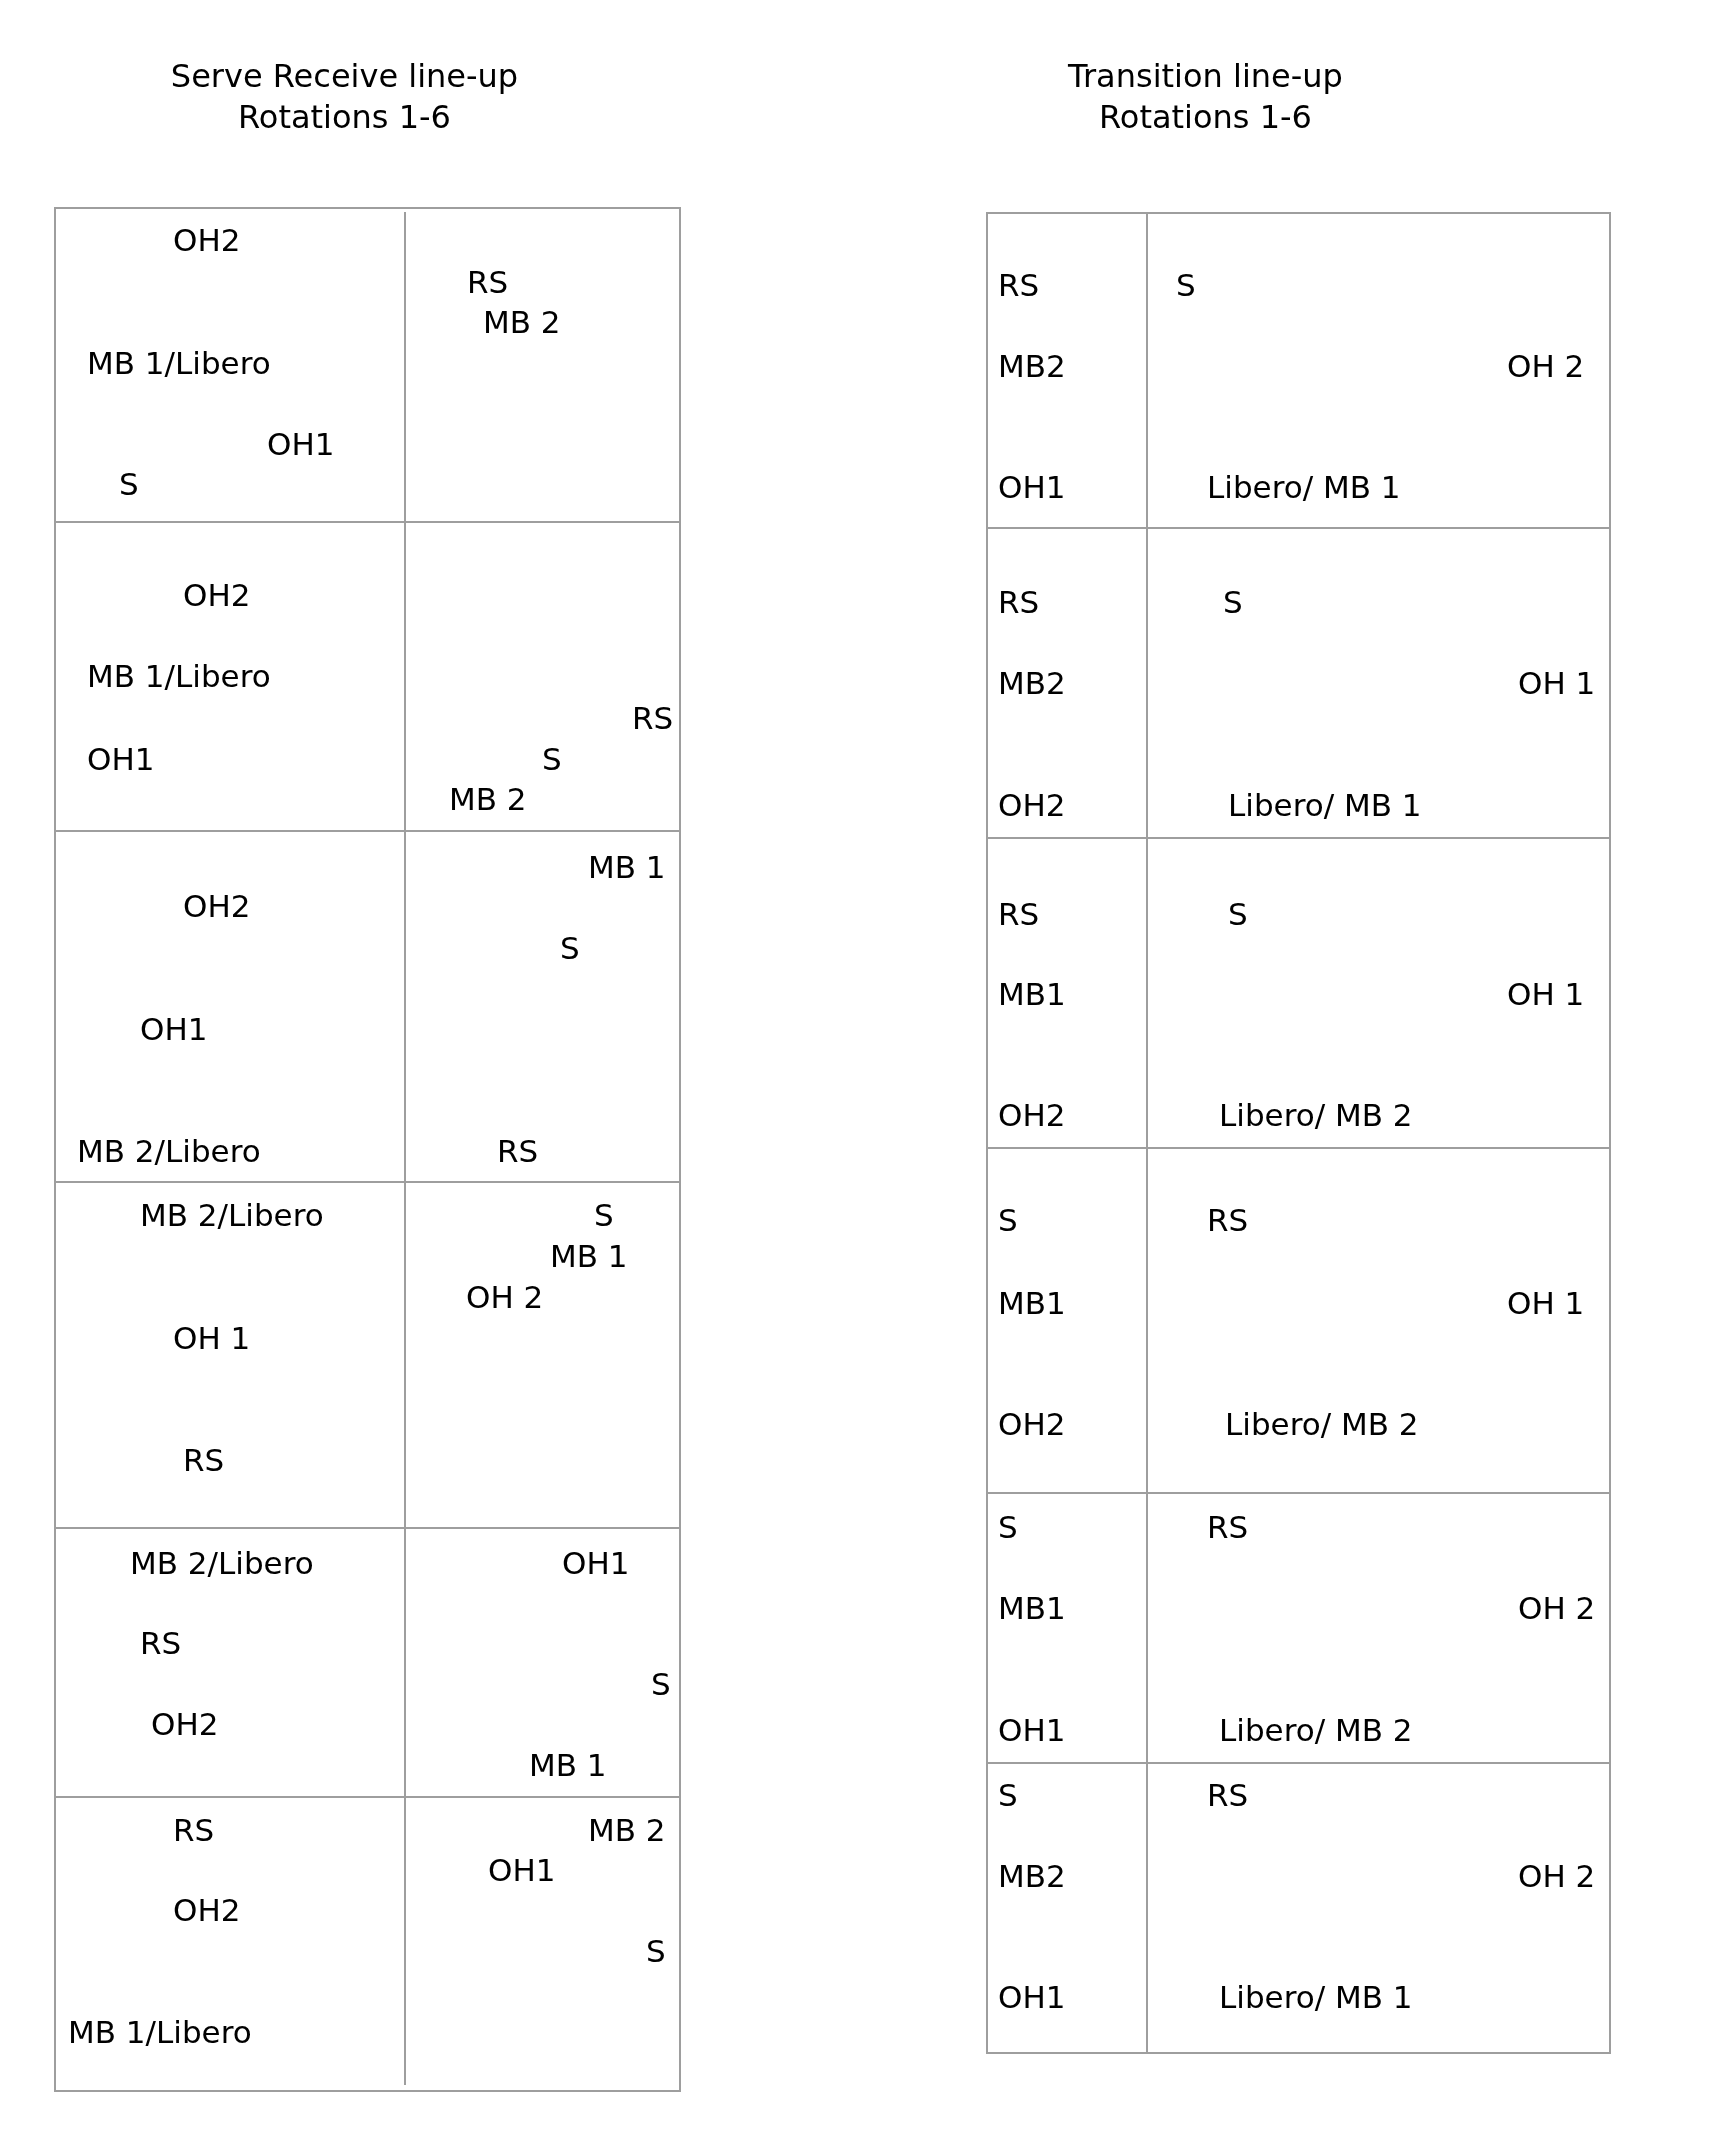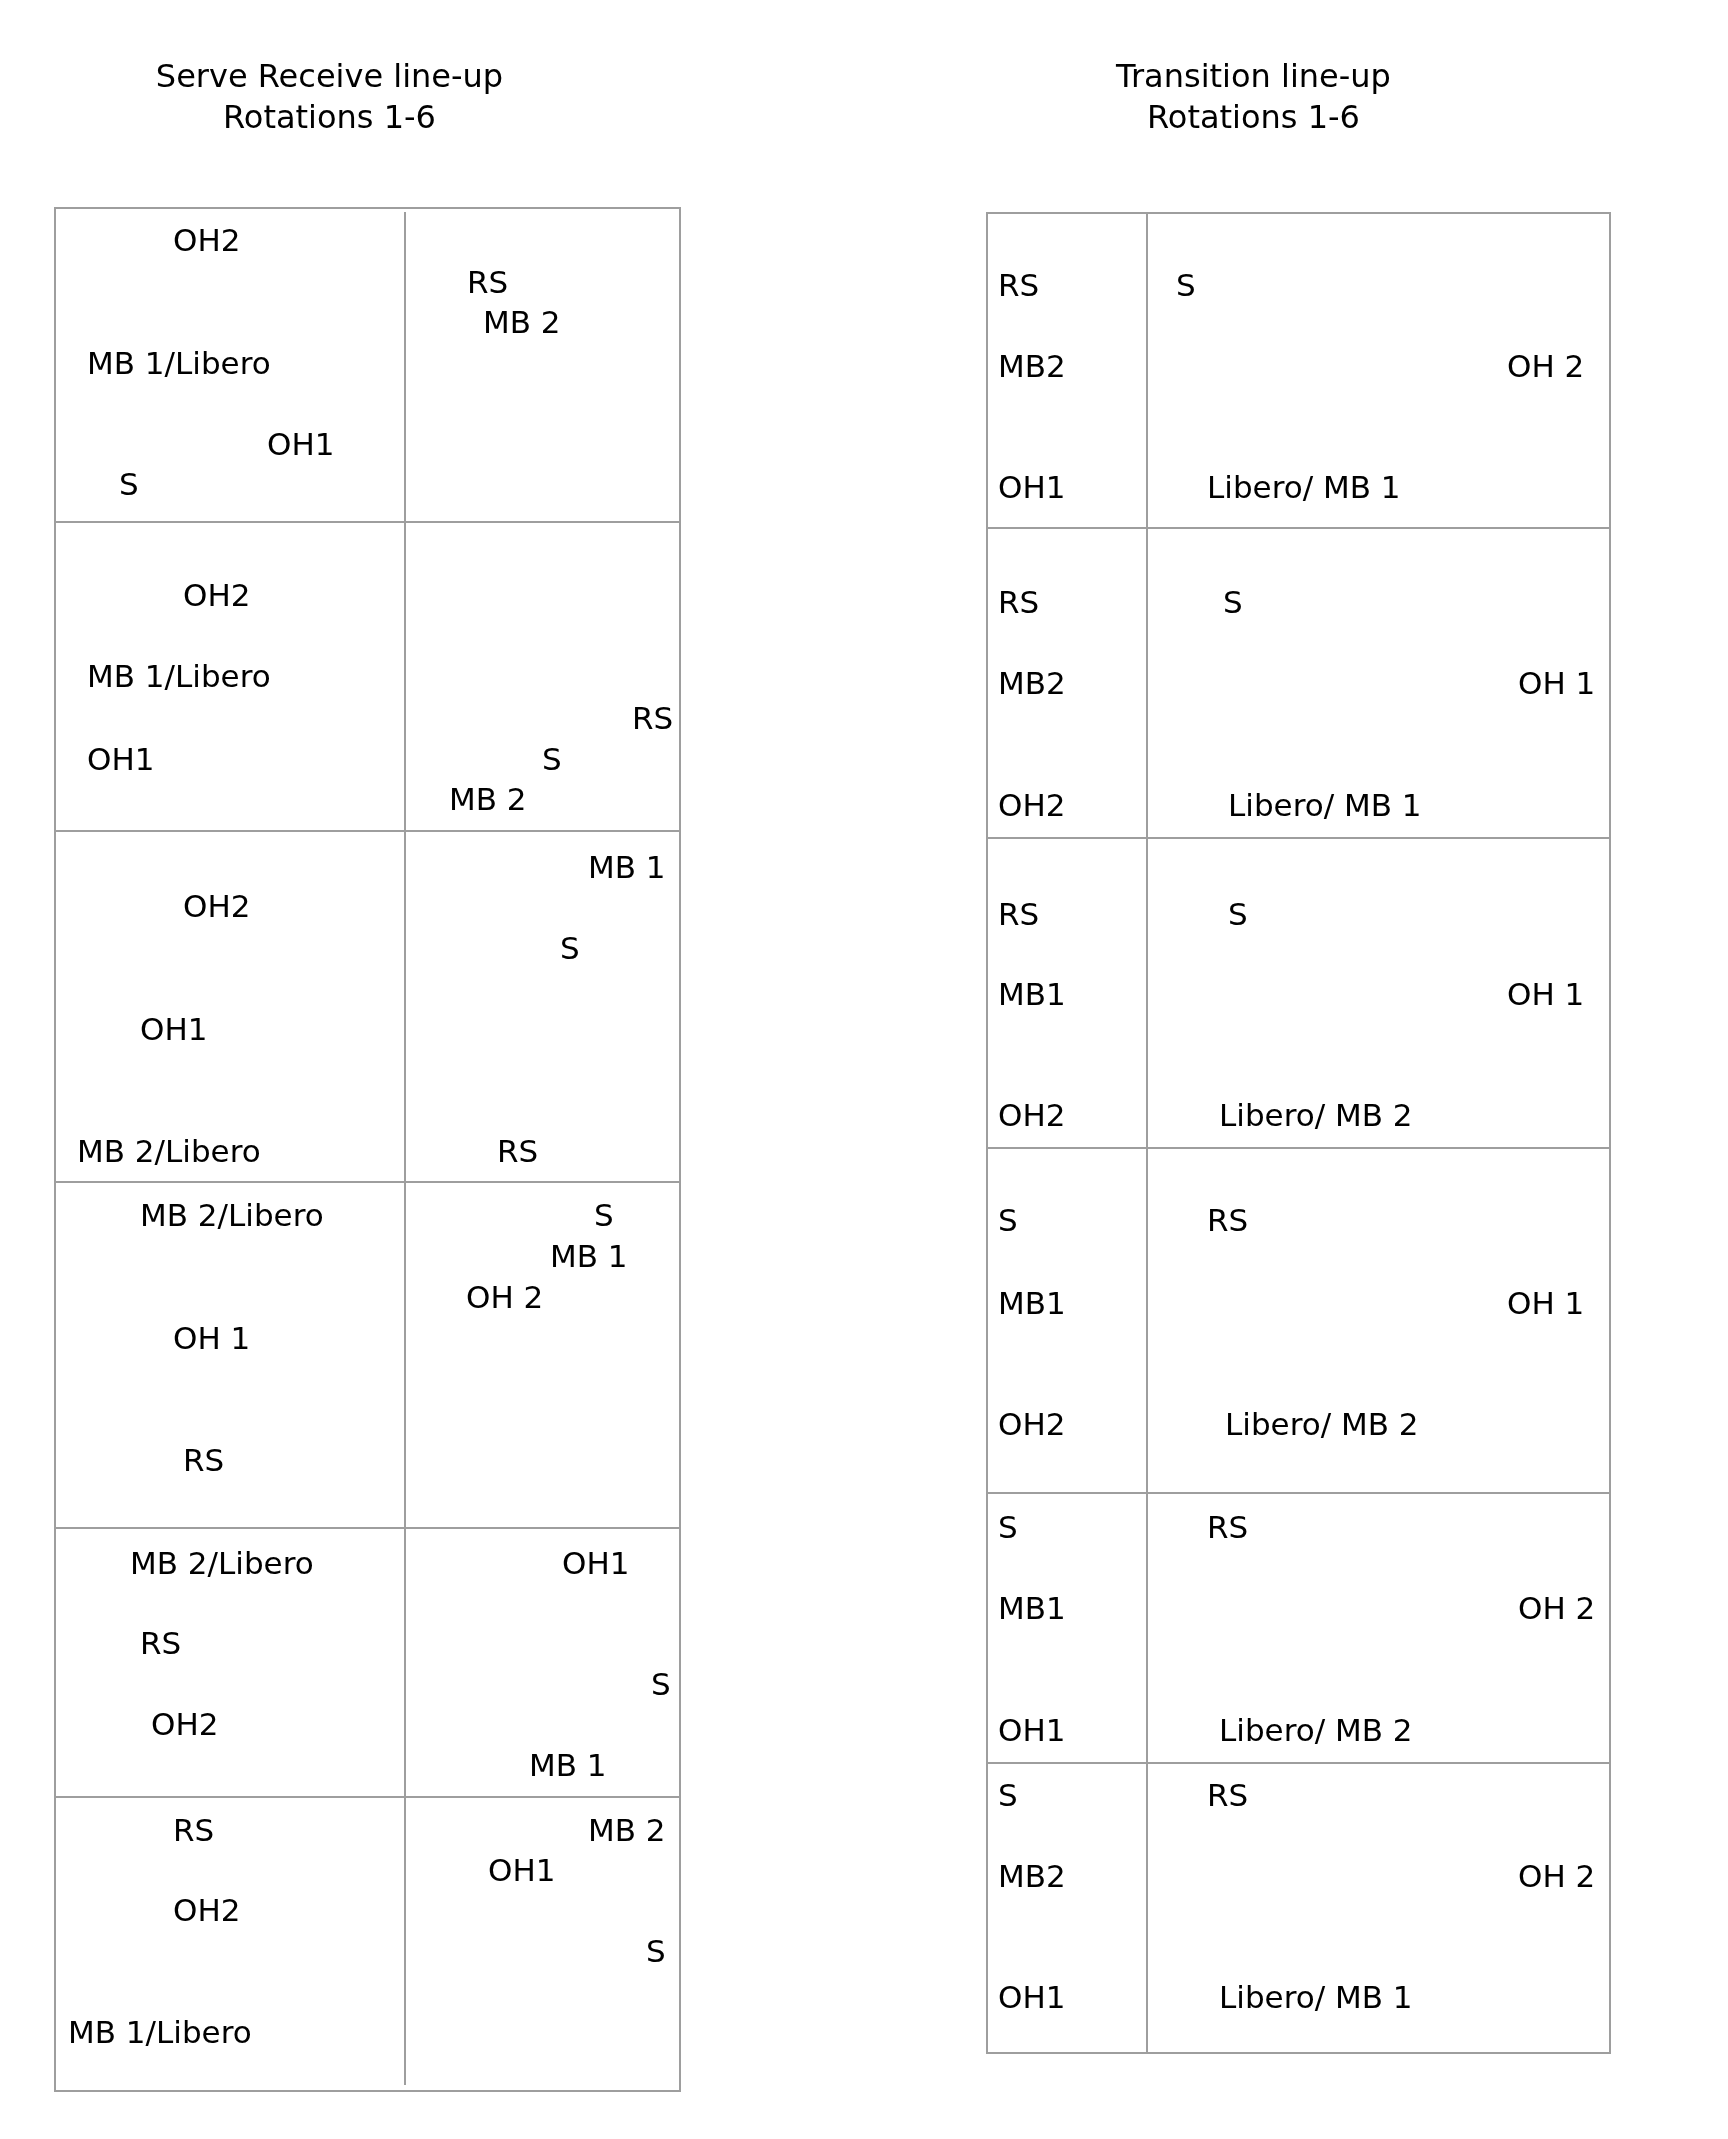--- a/index.html
+++ b/index.html
@@ -7,25 +7,25 @@
          font-family:"DejaVu Sans", sans-serif; color:#000; }
   .title { position:absolute; text-align:center; font-size:32px; line-height:41px; width:635px; }
   .box { position:absolute; border:2.1px solid #9e9e9e; box-sizing:border-box; }
   .hline { position:absolute; height:0; border-top:2.1px solid #9e9e9e; }
   .vline { position:absolute; width:0; border-left:2.1px solid #9e9e9e; }
   .lbl { position:absolute; font-size:31px; line-height:32px; white-space:pre; }
 </style>
 </head>
 <body>
 
-<div class="title" style="left:12px; top:56px;">
+<div class="title" style="left:27px; top:56px;">
   <div>Serve Receive line-up</div>
   <div>Rotations 1-6</div>
 </div>
-<div class="title" style="left:936px; top:56px;">
+<div class="title" style="left:888px; top:56px;">
   <div>Transition line-up</div>
   <div>Rotations 1-6</div>
 </div>
 
 <div id="sr-grid">
   <div class="box" style="left:54px; top:207px; width:627px; height:1885px;"></div>
   <div class="vline" style="left:404px; top:212px; height:1873px;"></div>
   <div class="hline" style="left:54px; top:521px; width:627px;"></div>
   <div class="hline" style="left:54px; top:830px; width:627px;"></div>
   <div class="hline" style="left:54px; top:1181px; width:627px;"></div>

